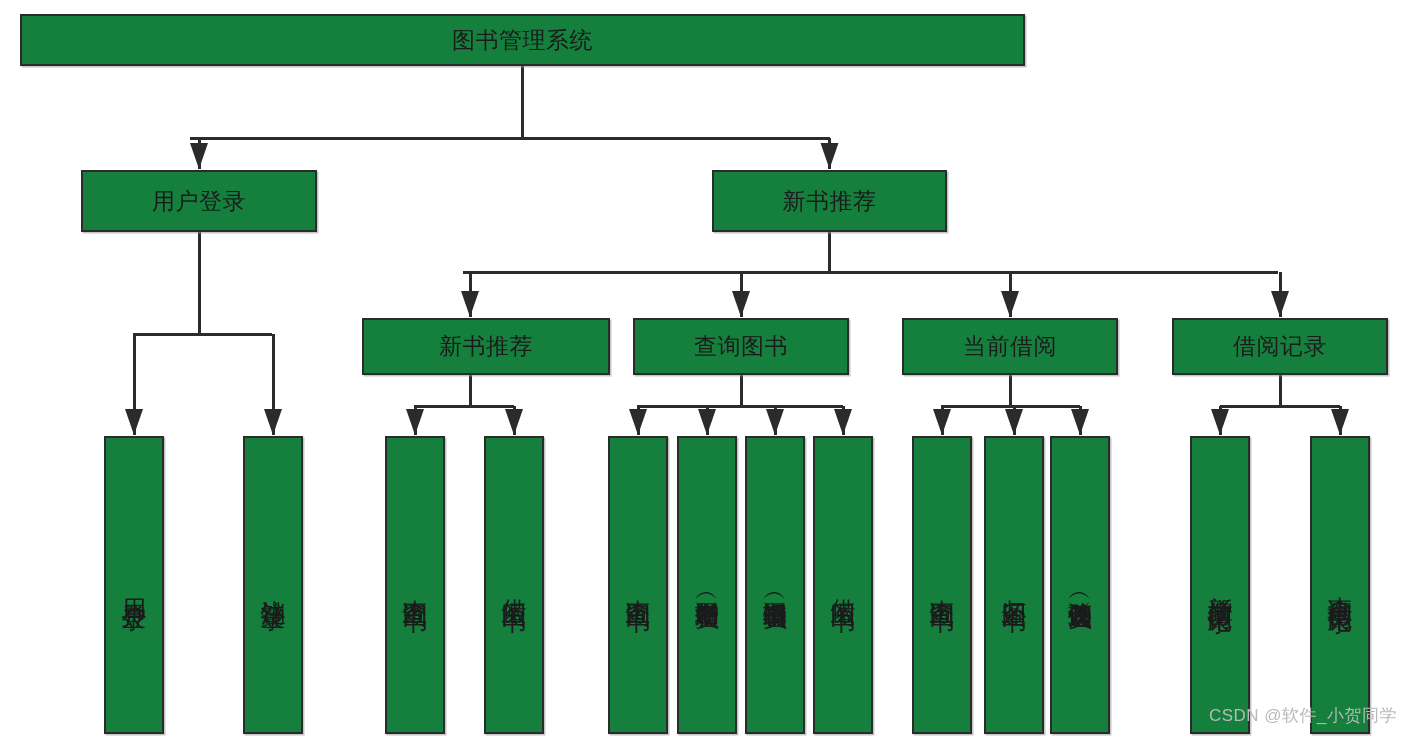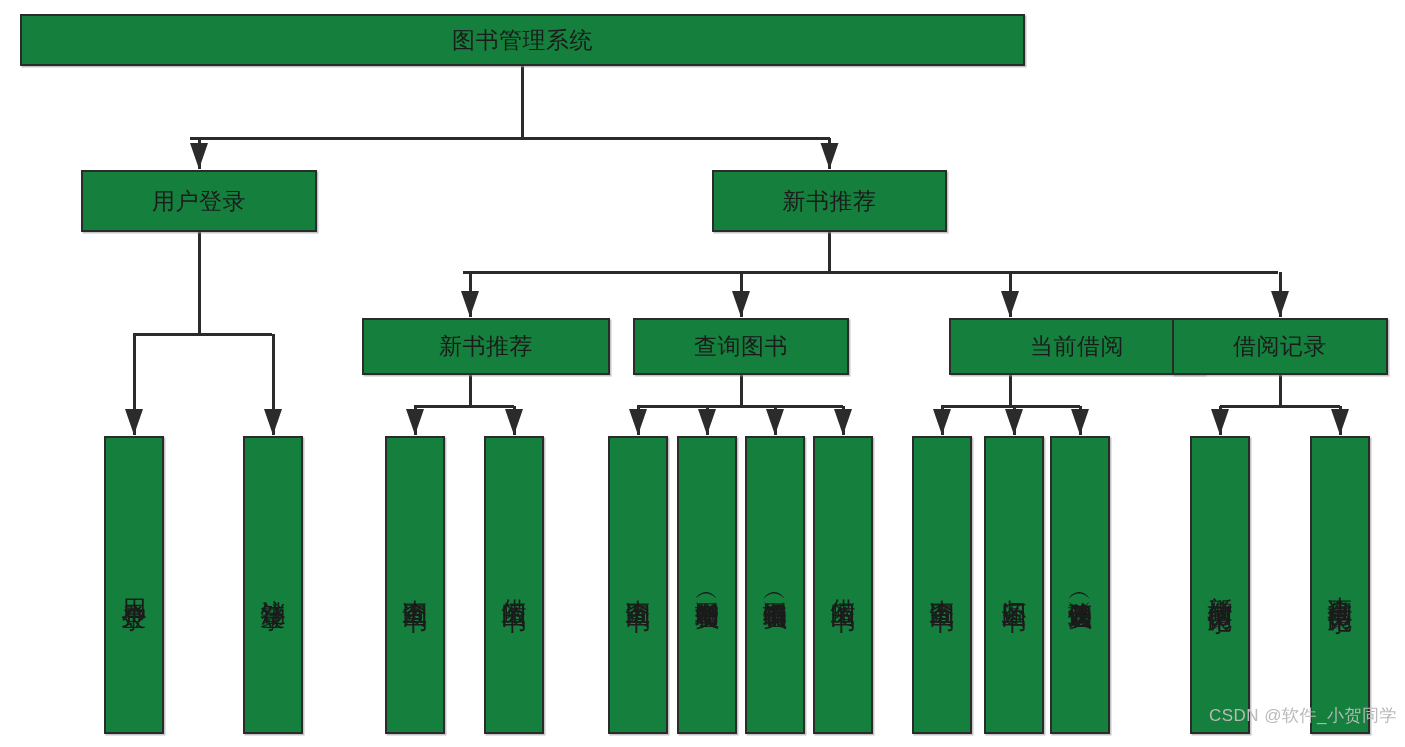--- a/index.html
+++ b/index.html
@@ -144,21 +144,21 @@
       </div>
       <div class="node-box horizontal" style="left: 712px; top: 170px; width: 235px; height: 62px;">
         <span class="node-label">新书推荐</span>
       </div>
       <div class="node-box horizontal" style="left: 362px; top: 318px; width: 248px; height: 57px;">
         <span class="node-label">新书推荐</span>
       </div>
       <div class="node-box horizontal" style="left: 633px; top: 318px; width: 216px; height: 57px;">
         <span class="node-label">查询图书</span>
       </div>
-      <div class="node-box horizontal" style="left: 949px; top: 318px; width: 256px; height: 57px; justify-content: center;">
+      <div class="node-box horizontal" style="left: 902px; top: 318px; width: 216px; height: 57px; justify-content: center;">
         <span class="node-label">当前借阅</span>
       </div>
       <div class="node-box horizontal" style="left: 1172px; top: 318px; width: 216px; height: 57px;">
         <span class="node-label">借阅记录</span>
       </div>
       <div class="node-box vertical" style="left: 104px; top: 436px; width: 60px; height: 298px;">
         <span class="node-label">用户登录</span>
       </div>
       <div class="node-box vertical" style="left: 243px; top: 436px; width: 60px; height: 298px;">
         <span class="node-label">注销登录</span>

